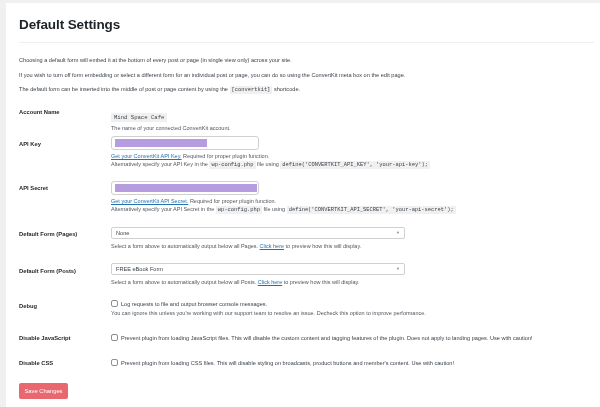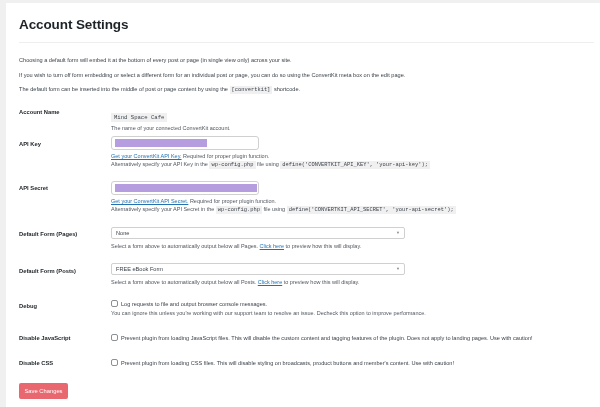--- a/index.html
+++ b/index.html
@@ -21,21 +21,21 @@
     .select .caret { position: absolute; right: 4px; top: 0; font-size: 4px; color: #888; }
     .check-row { font-size: 5.6px; color: #3c434a; white-space: nowrap; display: flex; align-items: center; }
     .checkbox { width: 7px; height: 7px; border: 1px solid #8c8f94; border-radius: 2px; background: #fff; margin-right: 3px; display: inline-block; }
     .save-btn { position: absolute; left: 19px; top: 383px; width: 49px; height: 16px; background: #e9686f; border: none; border-radius: 2px; color: #fff; font-size: 5.8px; font-family: "Liberation Sans", sans-serif; }
   </style>
 </head>
 <body>
 
 <div class="panel"></div>
 
-<div class="title">Account Settings</div>
+<div class="title">Default Settings</div>
 <div class="hr"></div>
 
 <div class="intro" style="top:57px;">Choosing a default form will embed it at the bottom of every post or page (in single view only) across your site.</div>
 <div class="intro" style="top:72px;">If you wish to turn off form embedding or select a different form for an individual post or page, you can do so using the ConvertKit meta box on the edit page.</div>
 <div class="intro" style="top:86px;">
   <span>The default form can be inserted into the middle of post or page content by using the</span>
   <code>[convertkit]</code>
   <span>shortcode.</span>
 </div>
 

